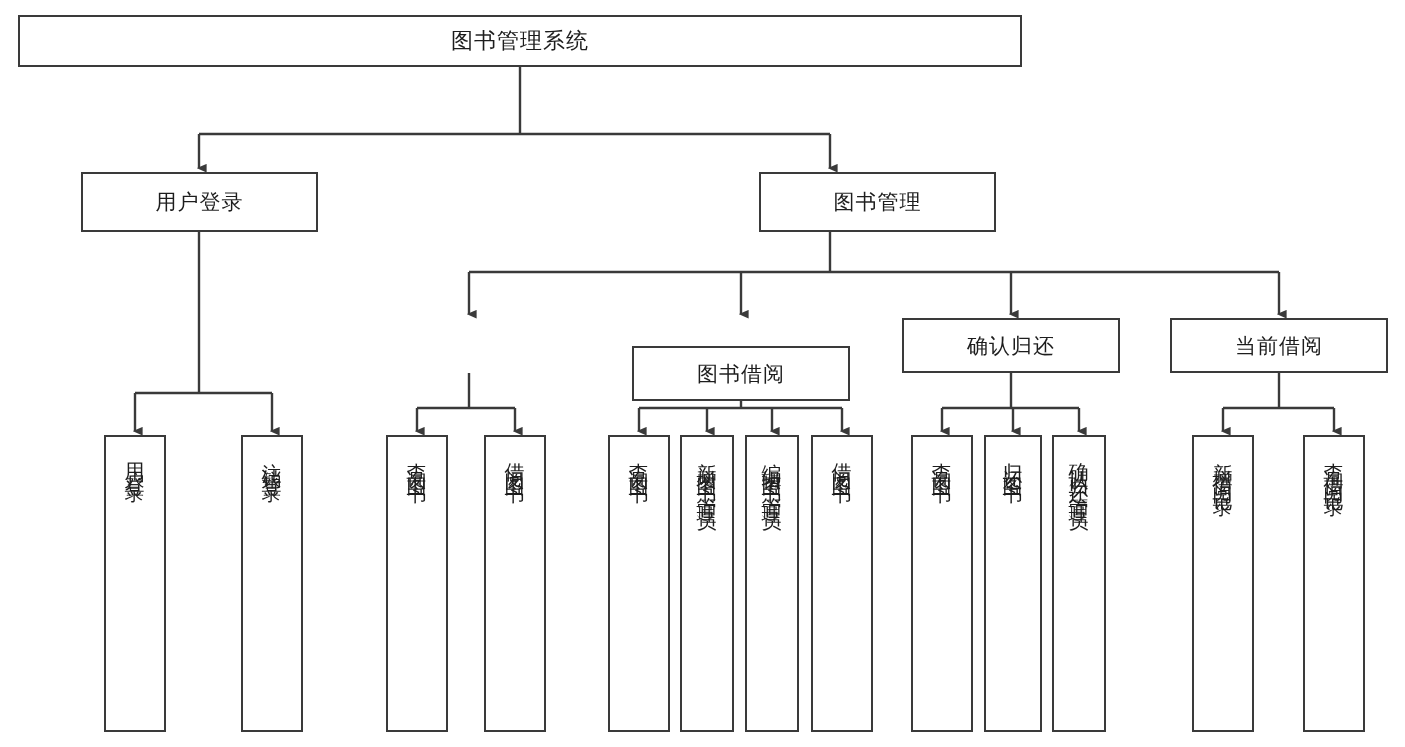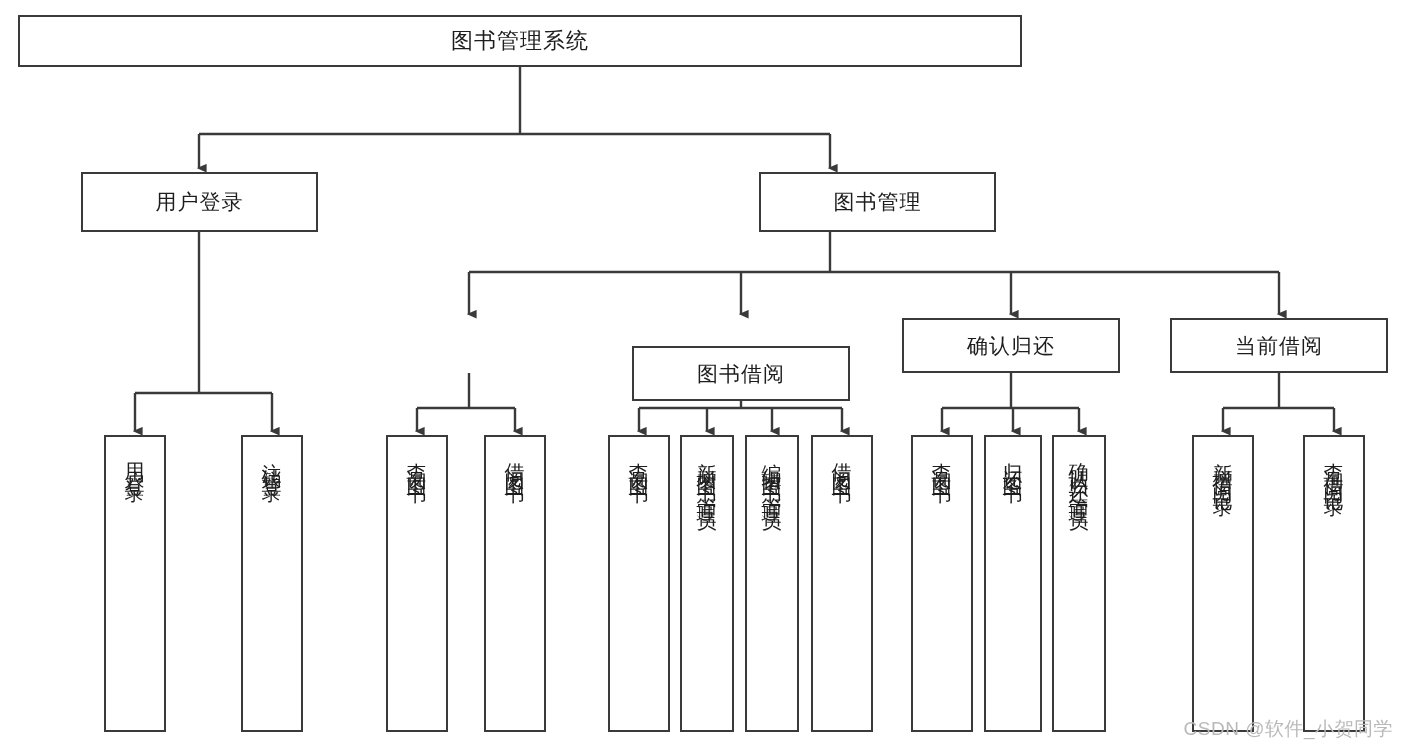--- a/index.html
+++ b/index.html
@@ -179,15 +179,14 @@
   <div class="node leaf" id="node-leaf-10" style="left: 1052px; top: 435px; width: 54px; height: 297px;">
     <span class="vtext">确认归还（管理员）</span>
   </div>
   <div class="node leaf" id="node-leaf-11" style="left: 1192px; top: 435px; width: 62px; height: 297px;">
     <span class="vtext">新增借阅记录</span>
   </div>
   <div class="node leaf" id="node-leaf-12" style="left: 1303px; top: 435px; width: 62px; height: 297px;">
     <span class="vtext">查询借阅记录</span>
   </div>
 
-  <div class="watermark">CSDN @软件_小贺同学</div>
 
 </div>
 
 </body></html>

